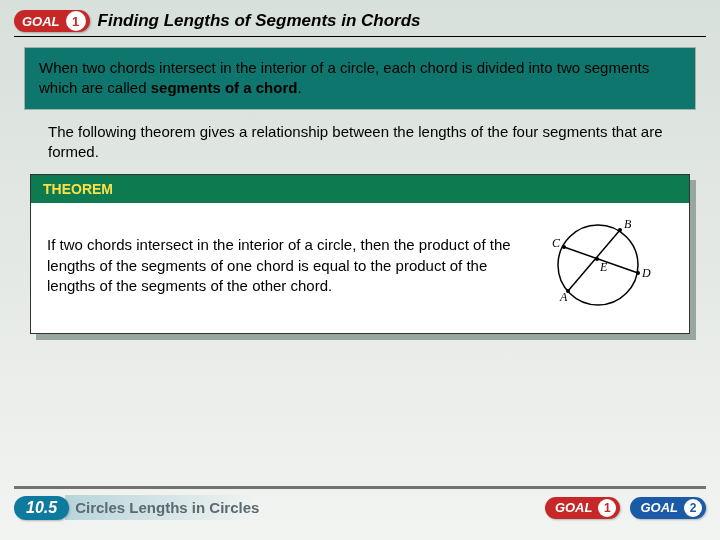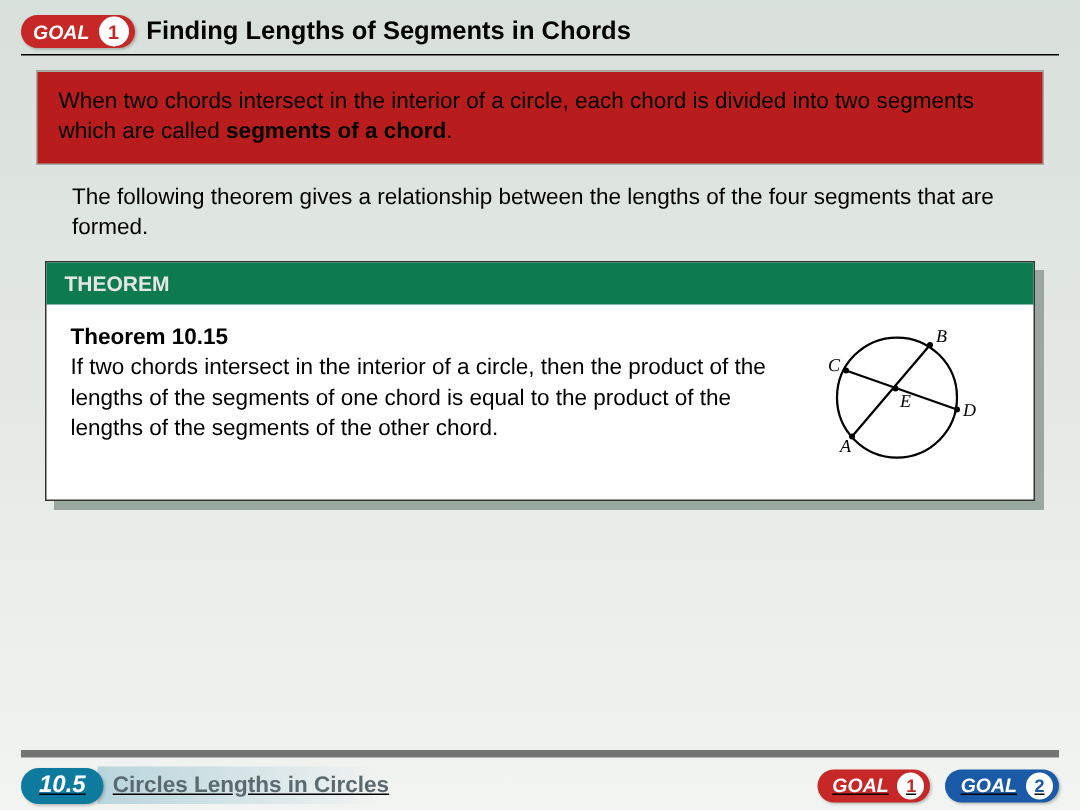--- a/index.html
+++ b/index.html
@@ -38,31 +38,32 @@
     display: flex;
     align-items: center;
     justify-content: center;
     margin-left: 6px;
     font-style: normal;
     font-weight: bold;
     font-size: 13px;
   }
   .title {
     font-weight: bold;
+    font-style: italic;
     font-size: 17px;
     color: #000;
   }
   .rule {
     height: 1px;
     background: #000;
     margin: 2px 14px 10px 14px;
   }
   .intro-box {
     margin: 4px 24px 8px 24px;
-    background: #b91c1c;
+    background: #0f766e;
     border: 1px solid #a0b0a6;
     padding: 10px 14px;
     font-size: 15px;
     line-height: 1.35;
   }
   .mid-text {
     margin: 12px 30px 12px 48px;
     font-size: 15px;
     line-height: 1.35;
   }
@@ -75,21 +76,21 @@
     top: 6px; left: 6px; right: -6px; bottom: -6px;
     background: #9aa79e;
   }
   .theorem-box {
     position: relative;
     background: #fff;
     border: 1px solid #333;
   }
   .theorem-head {
     background: #0e7a4f;
-    color: #e5e5e5;
+    color: #fde047;
     font-weight: bold;
     font-size: 14px;
     padding: 6px 12px;
   }
   .theorem-body {
     display: flex;
     padding: 12px 16px 14px 16px;
     gap: 12px;
     font-size: 15px;
     line-height: 1.35;
@@ -103,29 +104,28 @@
   }
   .theorem-fig svg { display: block; margin: 0 auto 4px auto; }
   .eqn {
     font-style: italic;
     font-size: 14px;
     white-space: nowrap;
   }
   .bold-term { font-weight: bold; }
   .footer {
     position: absolute;
-    bottom: 4px;
+    bottom: 20px;
     left: 14px;
     right: 14px;
-    border-top: 5px solid #737373;
+    border-top: 3px solid #737373;
     padding-top: 6px;
     display: flex;
     align-items: center;
     justify-content: space-between;
-    text-decoration: underline;
   }
   .footer-left {
     display: flex;
     align-items: center;
     gap: 0;
   }
   .sec-badge {
     background: #0e7a9e;
     color: #fff;
     font-weight: bold;
@@ -186,21 +186,21 @@
 </div>
 
 <div class="mid-text">The following theorem gives a relationship between the lengths of the four segments that are formed.</div>
 
 <div class="theorem-outer">
   <div class="theorem-shadow"></div>
   <div class="theorem-box">
     <div class="theorem-head">THEOREM</div>
     <div class="theorem-body">
       <div class="theorem-text">
-        <span class="theorem-name">Theorem 10.15</span><br>
+        <br>
         <span>If two chords intersect in the interior of a circle, then the product of the lengths of the segments of one chord is equal to the product of the lengths of the segments of the other chord.</span>
       </div>
       <div class="theorem-fig">
         <svg width="120" height="100" viewBox="0 0 120 100">
           <circle cx="60" cy="50" r="40" fill="none" stroke="#000" stroke-width="1.5"></circle>
           <line x1="30" y1="76" x2="82" y2="15" stroke="#000" stroke-width="1.5"></line>
           <line x1="26" y1="32" x2="100" y2="58" stroke="#000" stroke-width="1.5"></line>
           <circle cx="30" cy="76" r="2" fill="#000"></circle>
           <circle cx="82" cy="15" r="2" fill="#000"></circle>
           <circle cx="26" cy="32" r="2" fill="#000"></circle>

